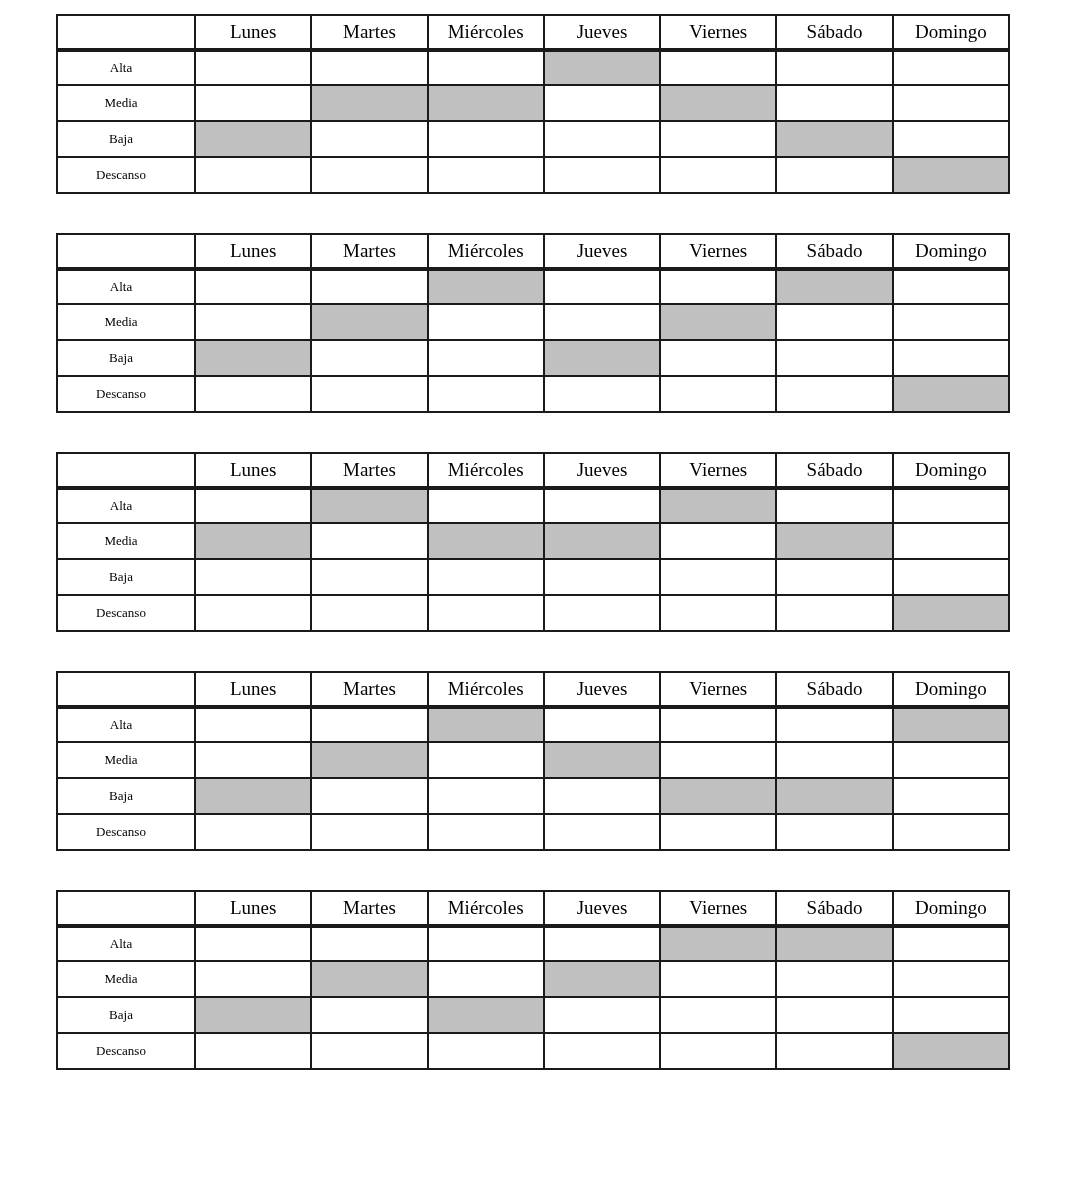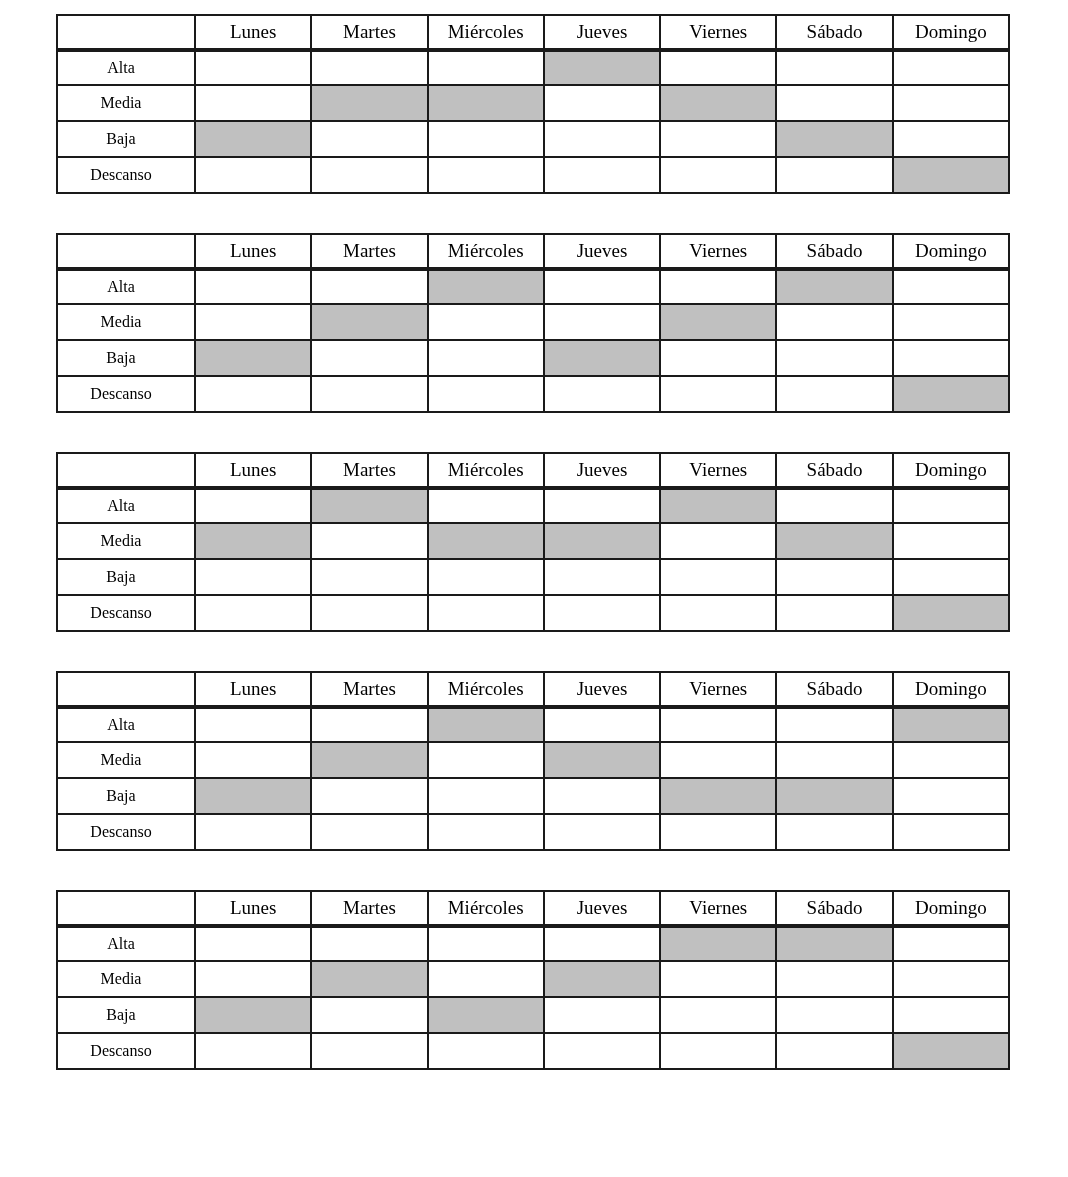--- a/index.html
+++ b/index.html
@@ -57,21 +57,21 @@
   .schedule-table tr:first-child td {
     border-top: 2px solid #1a1a1a;
   }
   .schedule-table th.day-header {
     font-size: 19px;
   }
   .schedule-table th.corner-cell {
     border-right-width: 2px;
   }
   .schedule-table td.row-label {
-    font-size: 16px;
+    font-size: 13px;
     padding-right: 14px;
   }
   .schedule-table td.filled {
     background: #c0c0c0;
   }
 </style>
 </head>
 <body>
 
 <div id="sheet">

